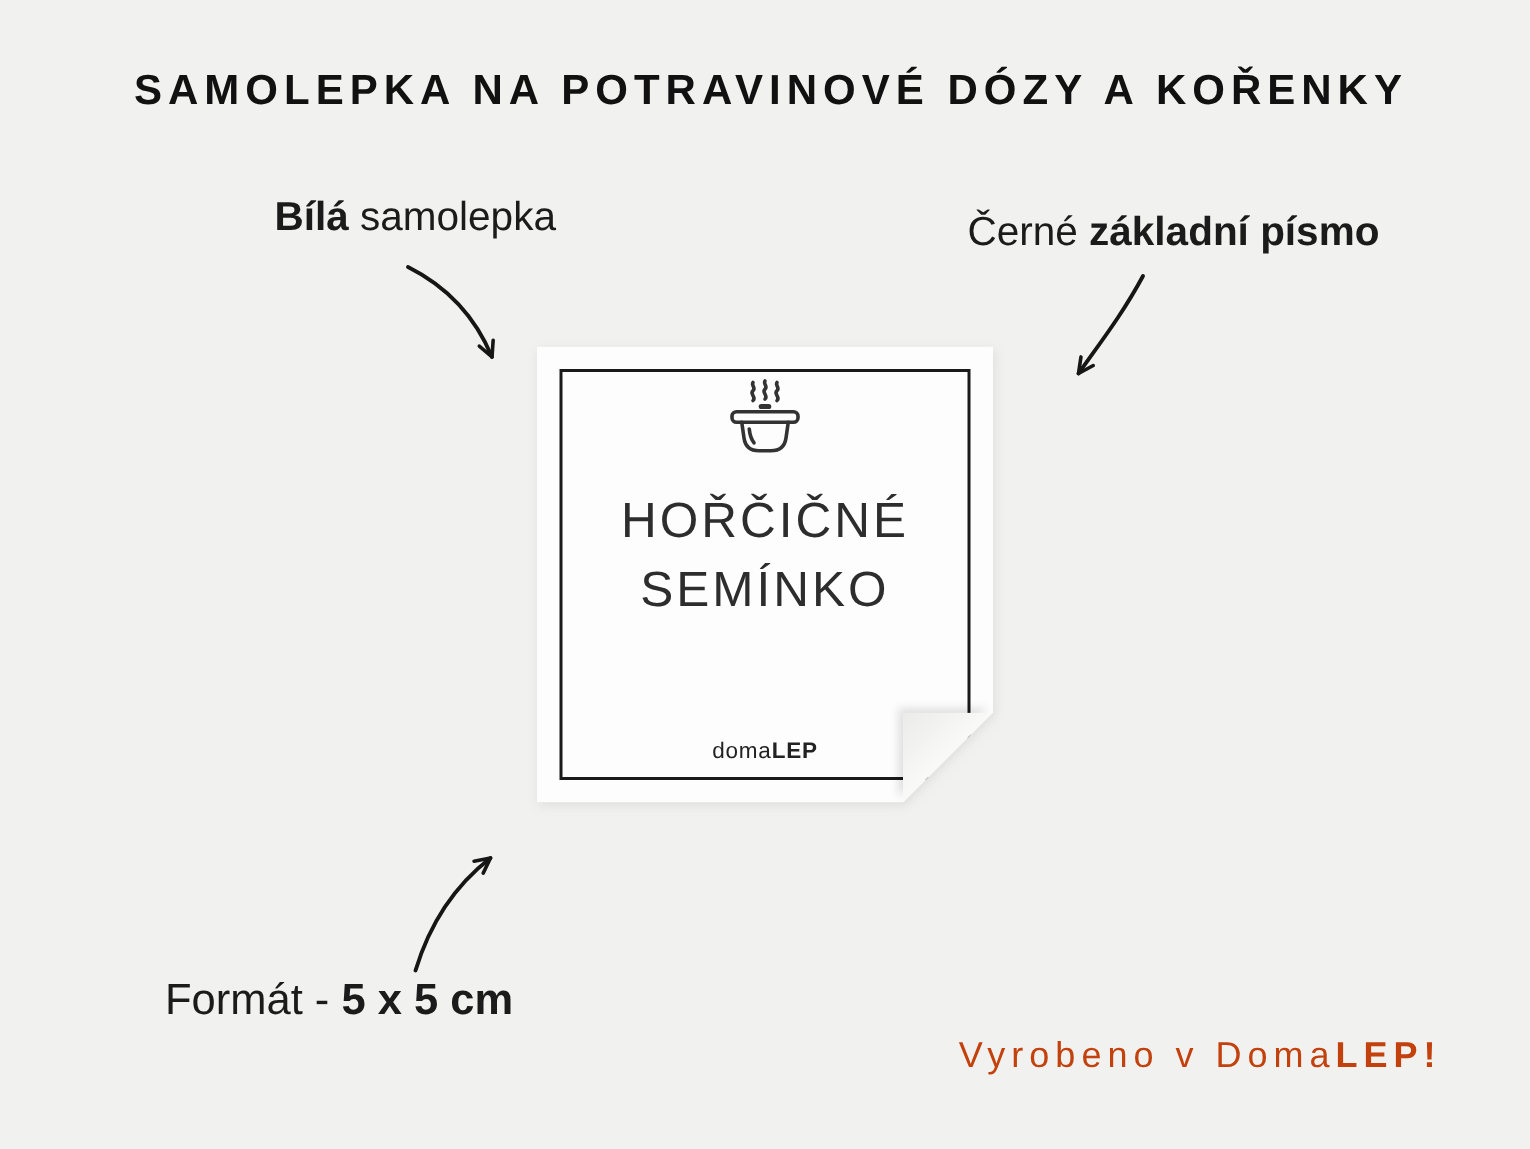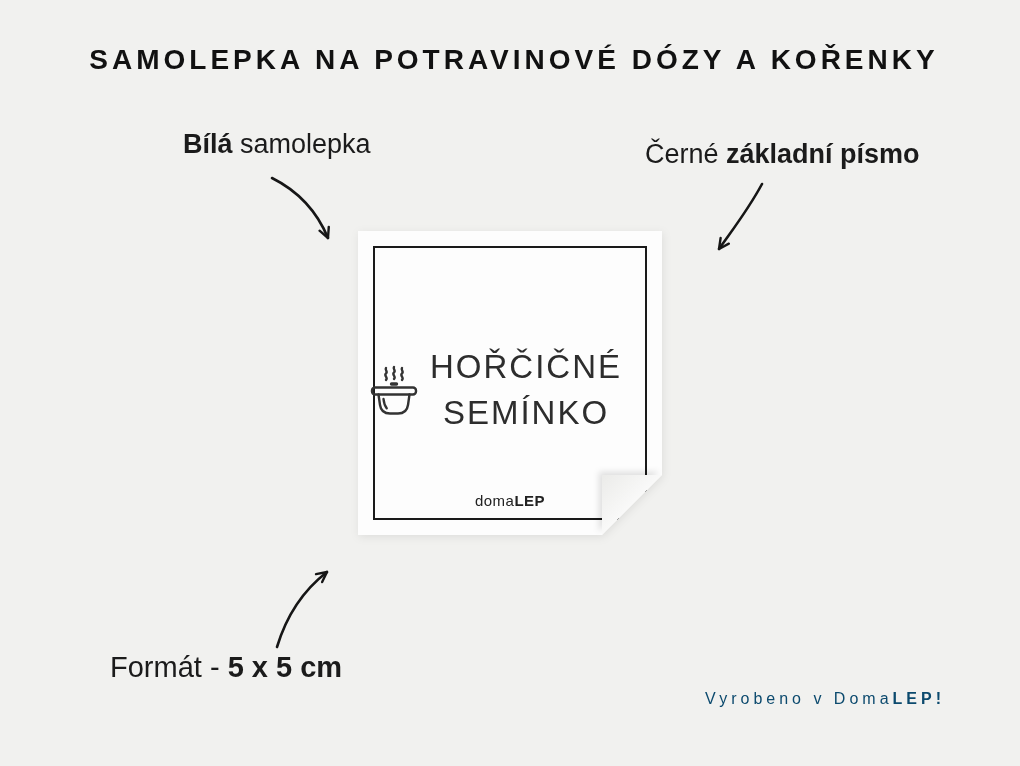--- a/index.html
+++ b/index.html
@@ -18,22 +18,22 @@
     font-size:28px;font-weight:700;letter-spacing:4px;
     color:#111;
   }
   
   .label{position:absolute;font-size:27px;white-space:nowrap;}
   .label b{font-weight:700;}
   .label-white{left:183px;top:129px;}
   .label-font{left:625px;top:139px;margin-left:20px;}
   .label-format{left:110px;top:651px;font-size:29px;text-align:center;}
   .footer-note{
-    position:absolute;right:75px;top:690px;
-    font-size:16px;letter-spacing:4px;color:#0c4a6e;white-space:nowrap;
+    position:absolute;right:59px;top:690px;
+    font-size:24px;letter-spacing:4px;color:#c2410c;white-space:nowrap;
   }
   .footer-note b{font-weight:700;}
   
   .arrows{position:absolute;left:0;top:0;width:1020px;height:766px;pointer-events:none;}
   
   .sticker-wrap{
     position:absolute;left:358px;top:231px;width:304px;height:304px;
     filter:drop-shadow(1px 2px 4px rgba(0,0,0,0.08));
   }
   .sticker{
@@ -49,21 +49,21 @@
     position:absolute;right:0;bottom:0;width:60px;height:60px;
     filter:drop-shadow(-3px -3px 3px rgba(0,0,0,0.12));
   }
   .fold{
     width:100%;height:100%;
     clip-path:polygon(0 0,100% 0,0 100%);
     background:linear-gradient(315deg,#ffffff 30%,#ebebe9 100%);
   }
   .sticker-content{
     position:absolute;inset:0;
-    display:flex;flex-direction:row;align-items:center;
+    display:flex;flex-direction:column;align-items:center;
   }
   .pot-icon{margin-top:21px;}
   .sticker-title{
     margin-top:14px;
     font-size:33px;line-height:46px;letter-spacing:2px;
     font-weight:400;color:#2d2d2d;text-align:center;
   }
   .brand{
     position:absolute;bottom:26px;left:0;width:100%;
     text-align:center;font-size:15px;letter-spacing:0.5px;color:#222;

